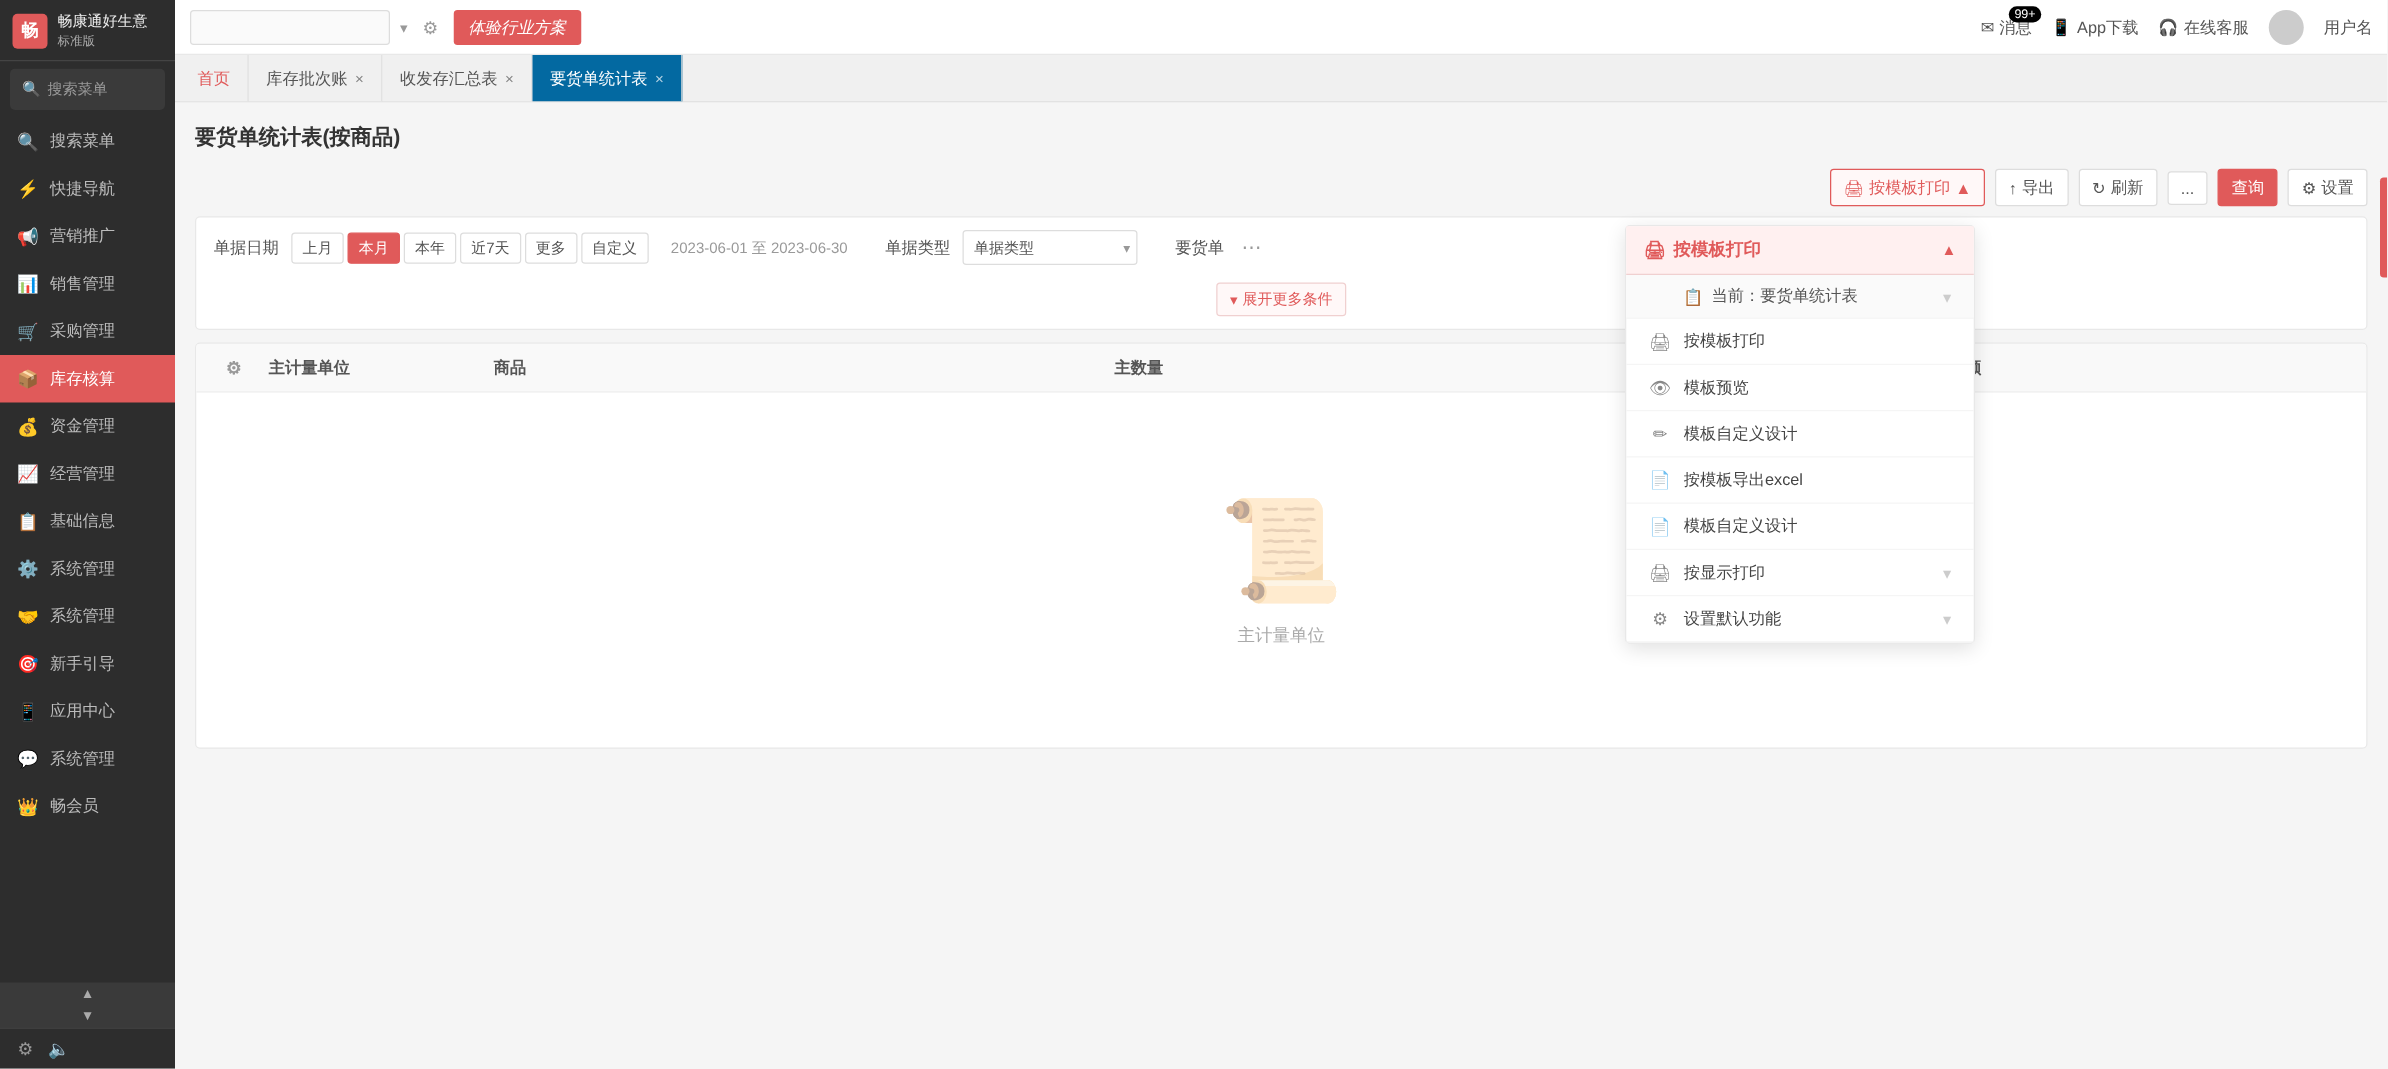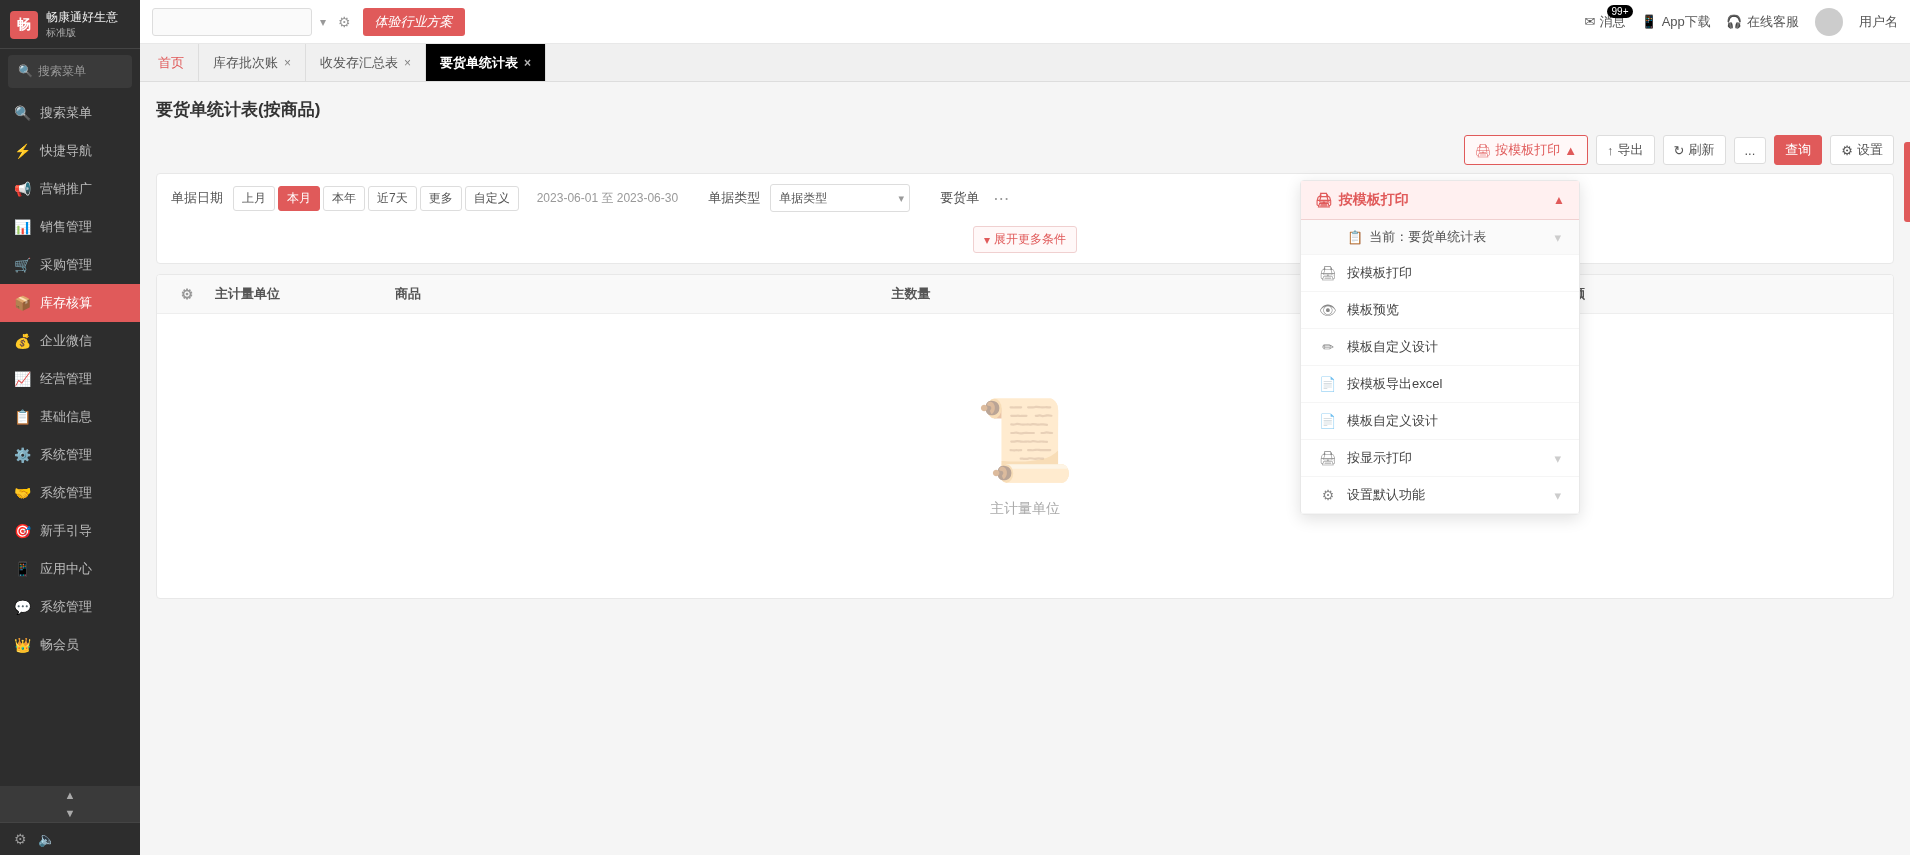--- a/index.html
+++ b/index.html
@@ -33,21 +33,21 @@
     .topbar-right { margin-left: auto; display: flex; align-items: center; gap: 16px; }
     .topbar-right-item { display: flex; align-items: center; gap: 4px; color: #555; font-size: 13px; cursor: pointer; position: relative; }
     .badge { background: #000000; color: white; border-radius: 10px; font-size: 10px; padding: 1px 5px; position: absolute; top: -8px; right: -8px; }
     .topbar-avatar { width: 28px; height: 28px; background: #ccc; border-radius: 50%; }
     .topbar-username { font-size: 13px; color: #555; }
 
     
     .tabs { height: 38px; background: #f0f0f0; display: flex; align-items: stretch; border-bottom: 1px solid #ddd; flex-shrink: 0; padding-left: 4px; }
     .tab { display: flex; align-items: center; padding: 0 14px; font-size: 13px; cursor: pointer; border-right: 1px solid #ddd; color: #555; background: #f0f0f0; gap: 6px; white-space: nowrap; }
     .tab:first-child { color: #e05a5a; }
-    .tab.active { background: #000000; color: white; font-weight: bold; }
+    .tab.active { background: #0369a1; color: white; }
     .tab-close { font-size: 12px; color: inherit; opacity: 0.7; cursor: pointer; }
 
     
     .page-content { flex: 1; overflow-y: auto; background: #f5f5f5; position: relative; }
     .page-inner { padding: 16px; }
     .page-title { font-size: 17px; font-weight: bold; color: #333; margin-bottom: 14px; }
 
     
     .filter-bar { background: #fff; border: 1px solid #e8e8e8; border-radius: 4px; padding: 10px 14px; margin-bottom: 10px; }
     .filter-row { display: flex; align-items: center; gap: 10px; flex-wrap: wrap; }
@@ -134,21 +134,21 @@
       <div class="nav-item">
       <span class="nav-icon">🛒</span>
       <span>采购管理</span>
     </div>
       <div class="nav-item active">
       <span class="nav-icon">📦</span>
       <span>库存核算</span>
     </div>
       <div class="nav-item">
       <span class="nav-icon">💰</span>
-      <span>企业微信</span>
+      <span>资金管理</span>
     </div>
       <div class="nav-item">
       <span class="nav-icon">📈</span>
       <span>经营管理</span>
     </div>
       <div class="nav-item">
       <span class="nav-icon">📋</span>
       <span>基础信息</span>
     </div>
       <div class="nav-item">

